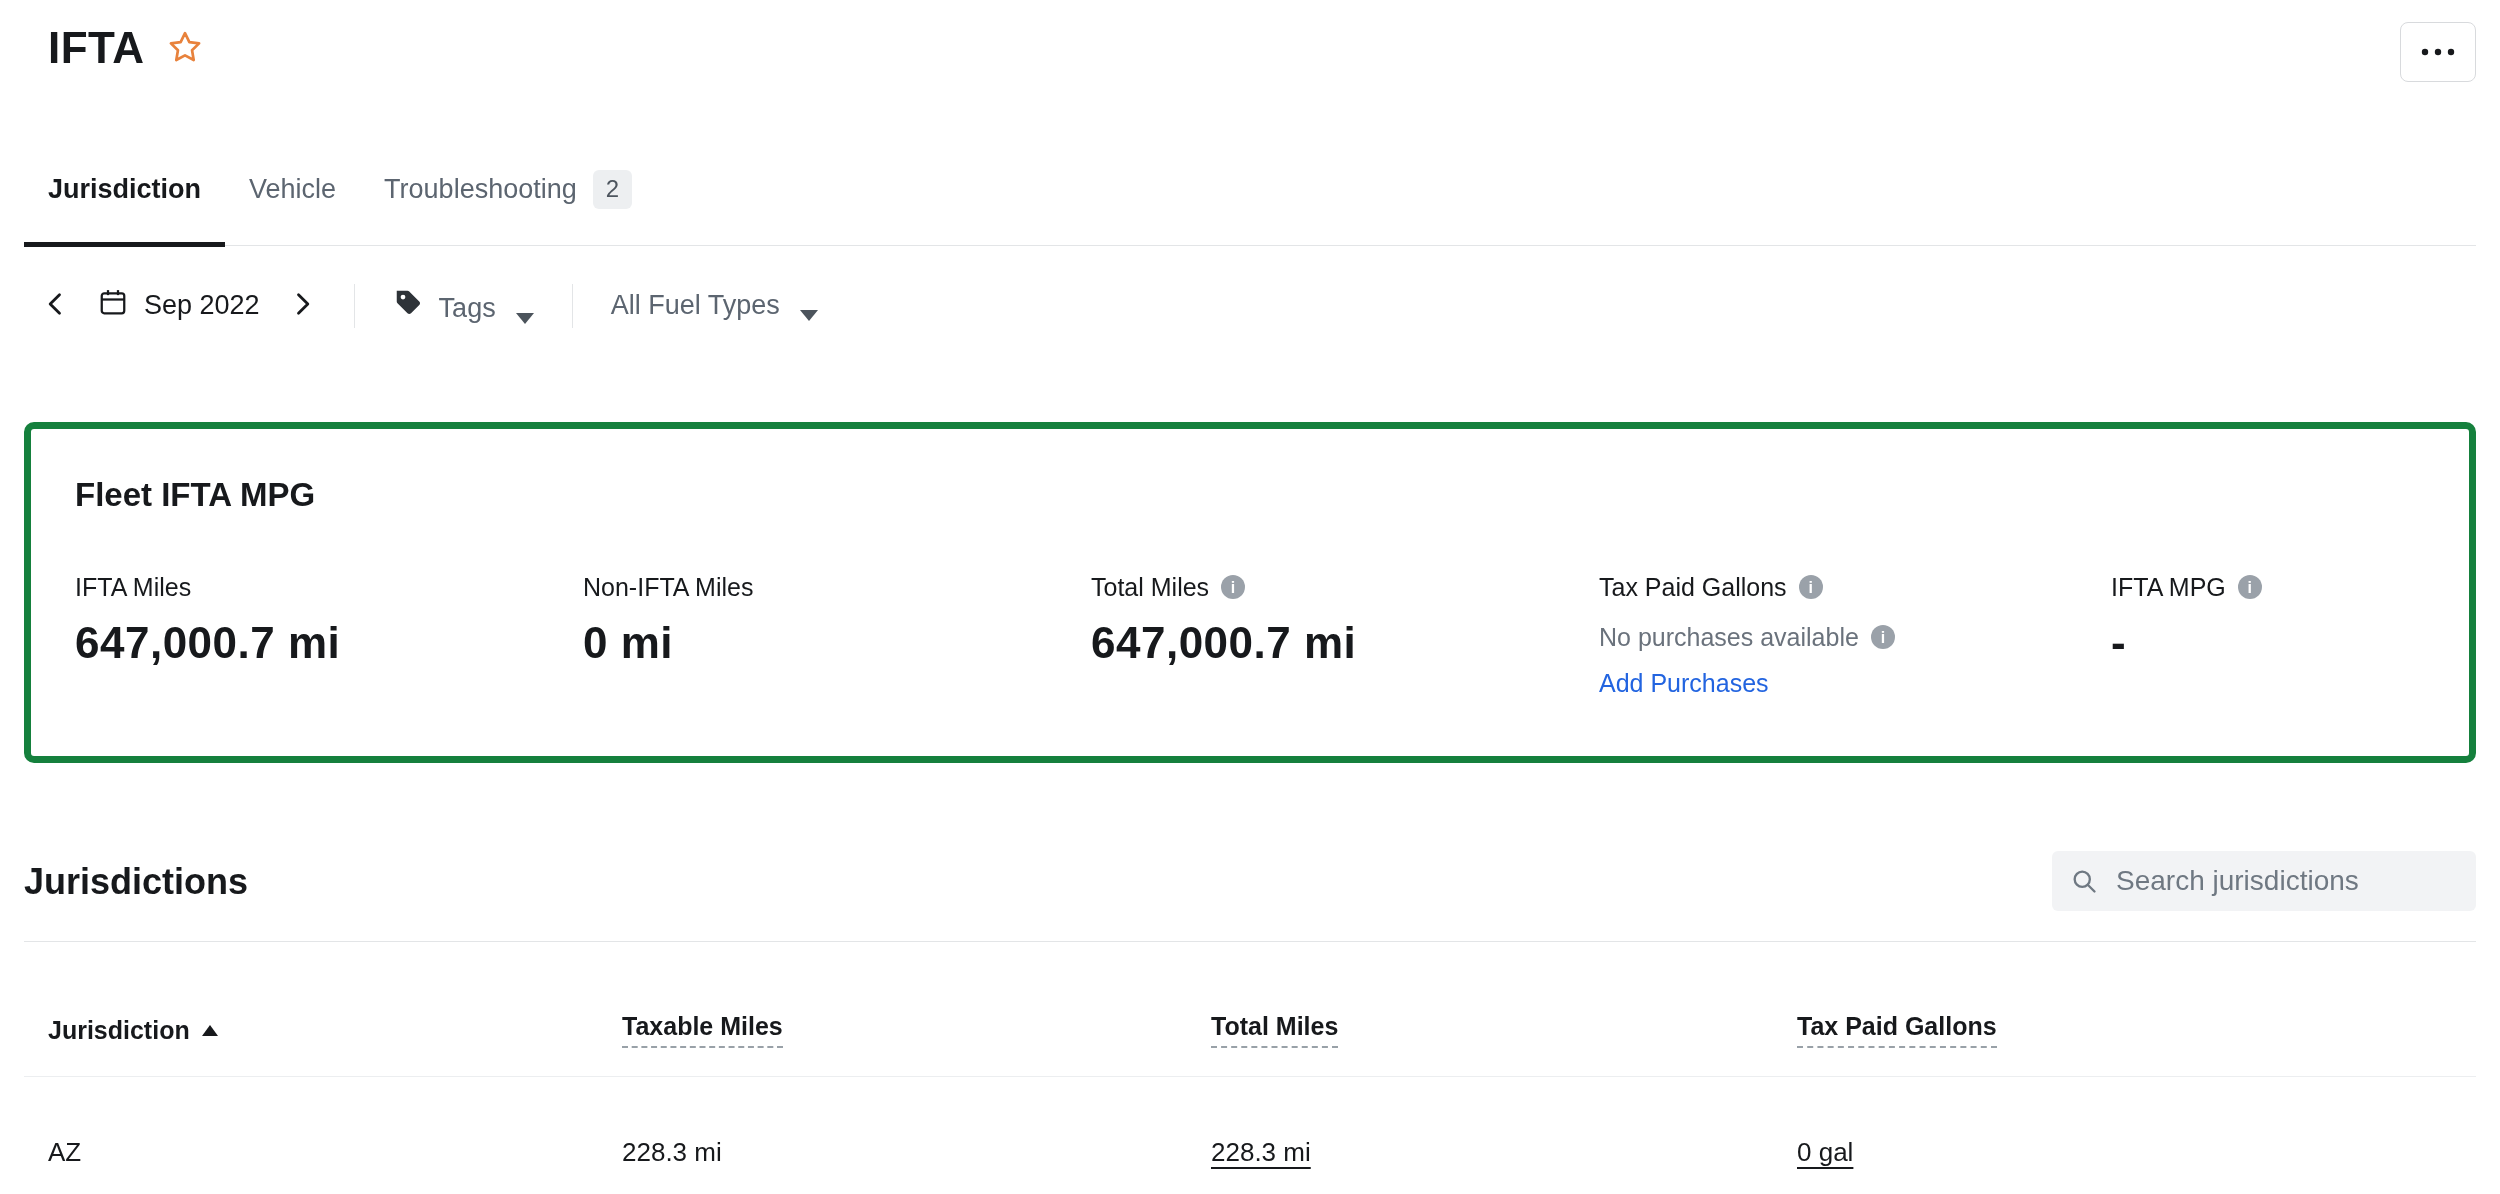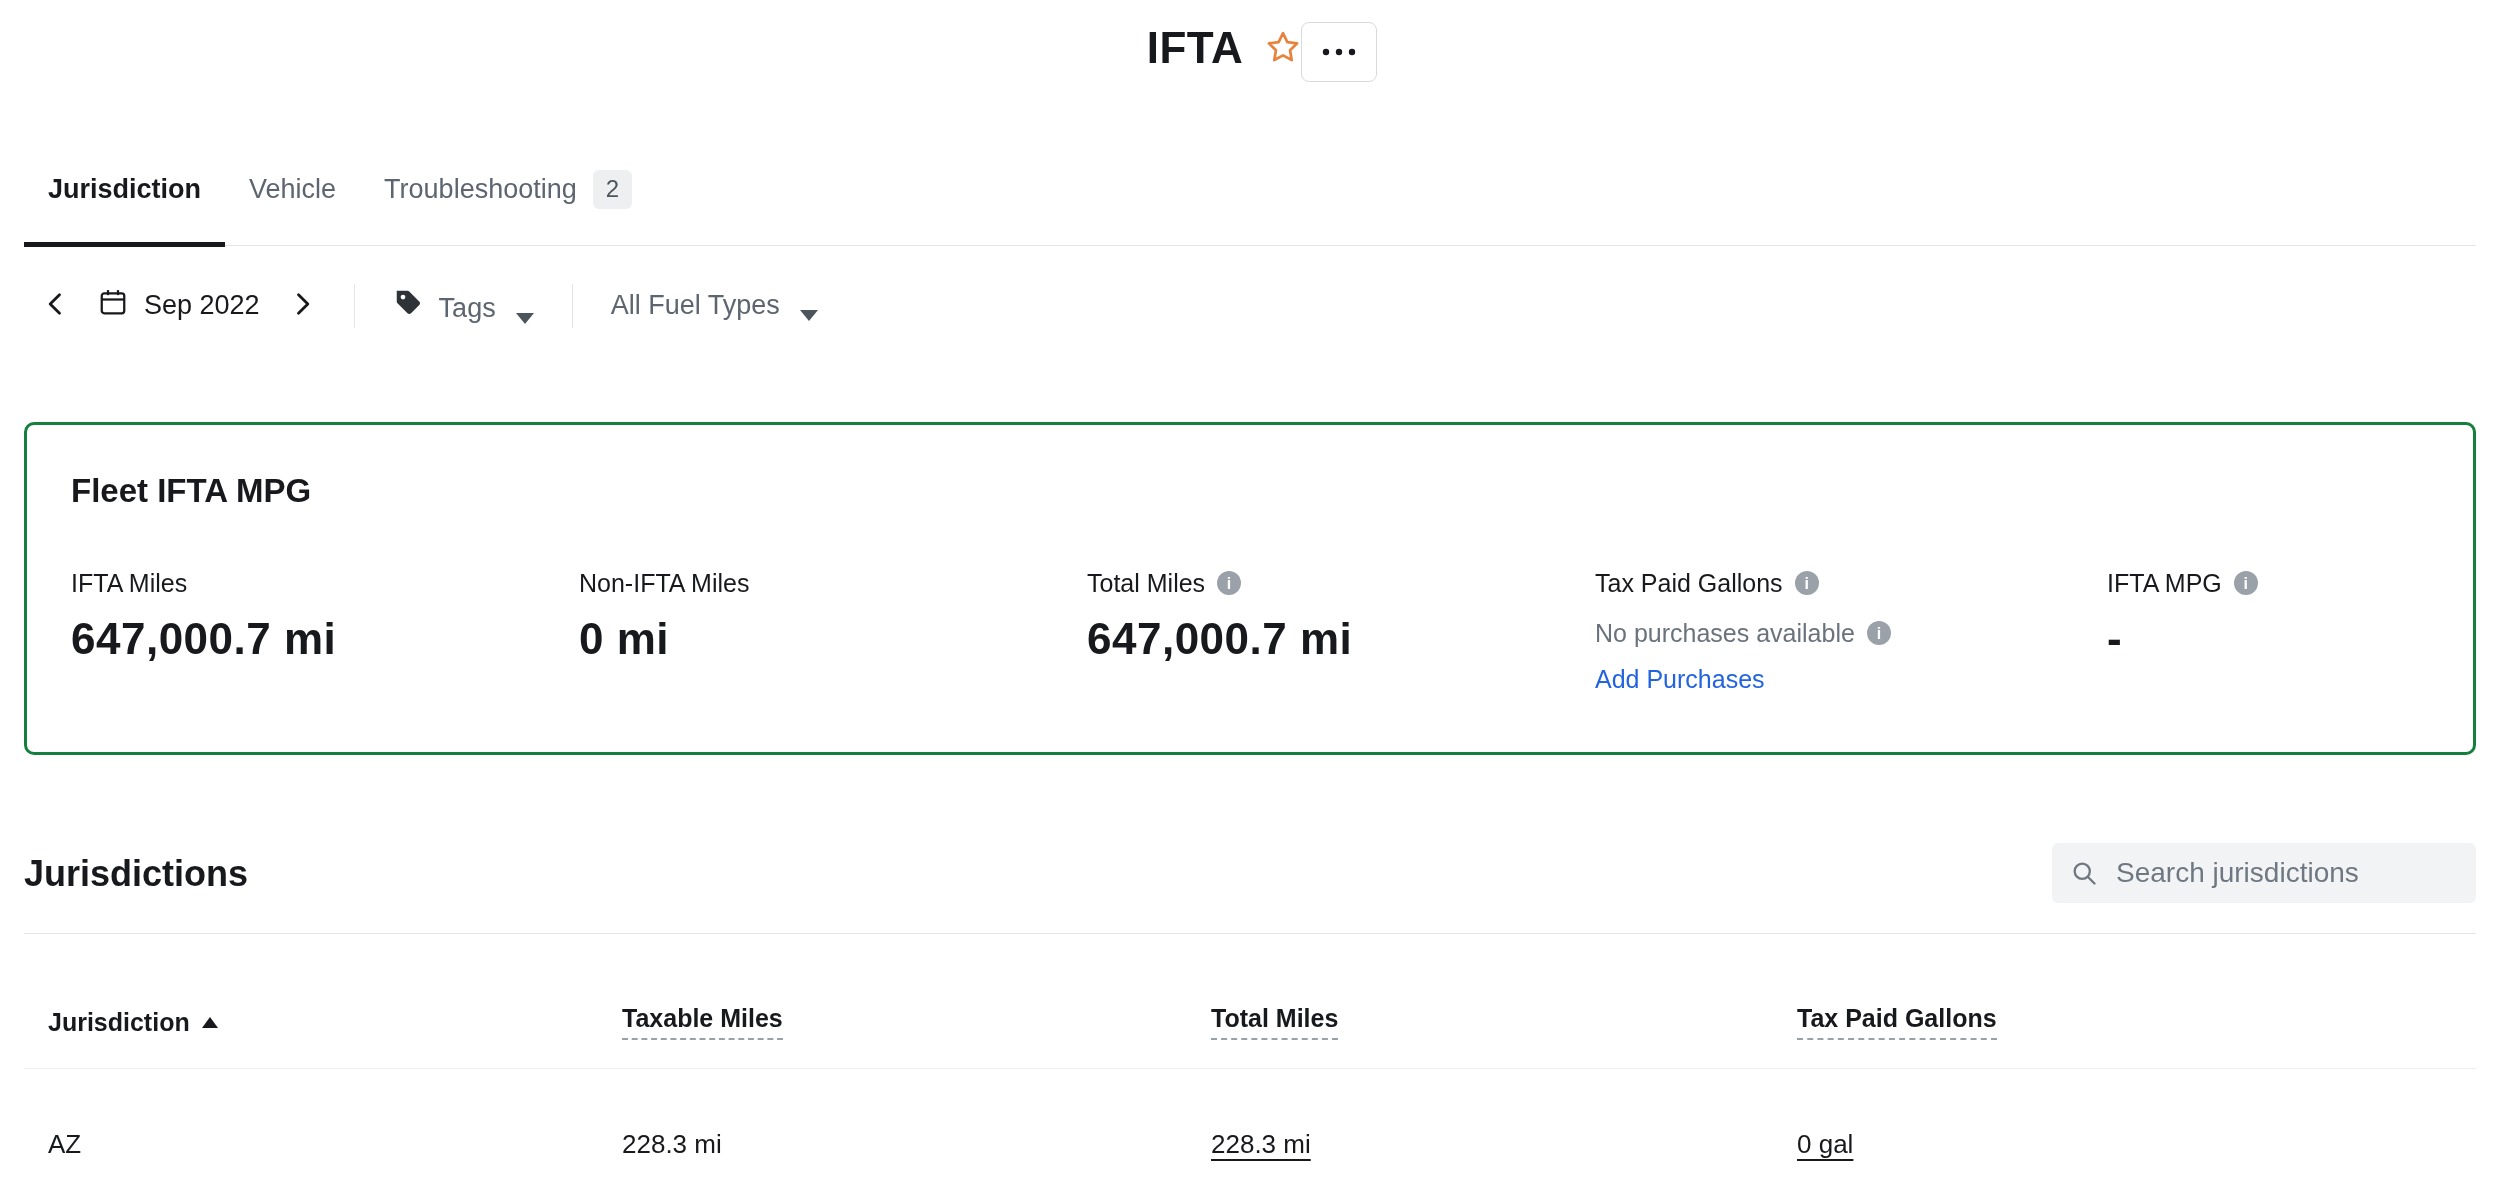--- a/index.html
+++ b/index.html
@@ -7,21 +7,21 @@
   body {
     width: 2500px; height: 1194px;
     background: #ffffff;
     font-family: "Liberation Sans", sans-serif;
     color: var(--text, #17191c);
     overflow: hidden;
   }
   button { font-family: inherit; }
 
   
-  .page-header { display: flex; justify-content: center; align-items: flex-start; padding: 22px 24px 0 48px; }
+  .page-header { display: flex; justify-content: space-between; align-items: flex-start; padding: 22px 24px 0 48px; }
   .title-wrap { display: flex; align-items: center; gap: 22px; }
   .page-title { font-size: 44px; font-weight: 700; margin: 0; line-height: 1.2; letter-spacing: .5px; }
   .star-btn { background: none; border: none; padding: 0; cursor: pointer; display: flex; align-items: center; }
   .more-btn {
     width: 76px; height: 60px; background: #fff;
     border: 1px solid #d8dadd; border-radius: 8px;
     display: flex; align-items: center; justify-content: center; cursor: pointer;
   }
 
   
@@ -37,21 +37,21 @@
 
   
   .filter-bar { display: flex; align-items: center; padding: 38px 0 38px 36px; }
   .icon-btn { background: none; border: none; padding: 6px; cursor: pointer; display: flex; align-items: center; }
   .month-btn { background: none; border: none; cursor: pointer; display: flex; align-items: center; gap: 16px; margin: 0 16px; font-size: 27px; color: var(--text, #17191c); }
   .vdiv { width: 1px; height: 44px; background: #e3e5e7; margin: 0 32px; }
   .filter-dd { background: none; border: none; cursor: pointer; display: flex; align-items: flex-end; gap: 16px; font-size: 27px; color: #5c6570; }
   .caret { width: 0; height: 0; border-left: 9px solid transparent; border-right: 9px solid transparent; border-top: 11px solid #4c545c; margin-left: 4px; }
 
   
-  .card { margin: 56px 24px 0; border: 3px solid #15803d; border-radius: 10px; padding: 46px 44px 58px; }
+  .card { margin: 56px 24px 0; border: 7px solid #15803d; border-radius: 10px; padding: 46px 44px 58px; }
   .card-title { font-size: 33px; font-weight: 700; margin: 0; line-height: 1.2; }
   .card-sub { font-size: 25px; color: #959ca5; margin-top: 10px; line-height: 1.2; }
   .metrics { display: grid; grid-template-columns: 508px 508px 508px 512px 1fr; margin-top: 58px; }
   .metric-label { font-size: 25px; color: var(--text, #17191c); display: flex; align-items: center; gap: 12px; line-height: 1.2; }
   .metric-value { font-size: 44px; font-weight: 700; margin-top: 16px; line-height: 1.15; letter-spacing: .5px; }
   .info-icon {
     width: 24px; height: 24px; border-radius: 50%; background: #9aa1a9; color: #fff;
     font-size: 16px; font-weight: 700; font-style: normal;
     display: inline-flex; align-items: center; justify-content: center; cursor: pointer; flex: 0 0 auto;
   }

